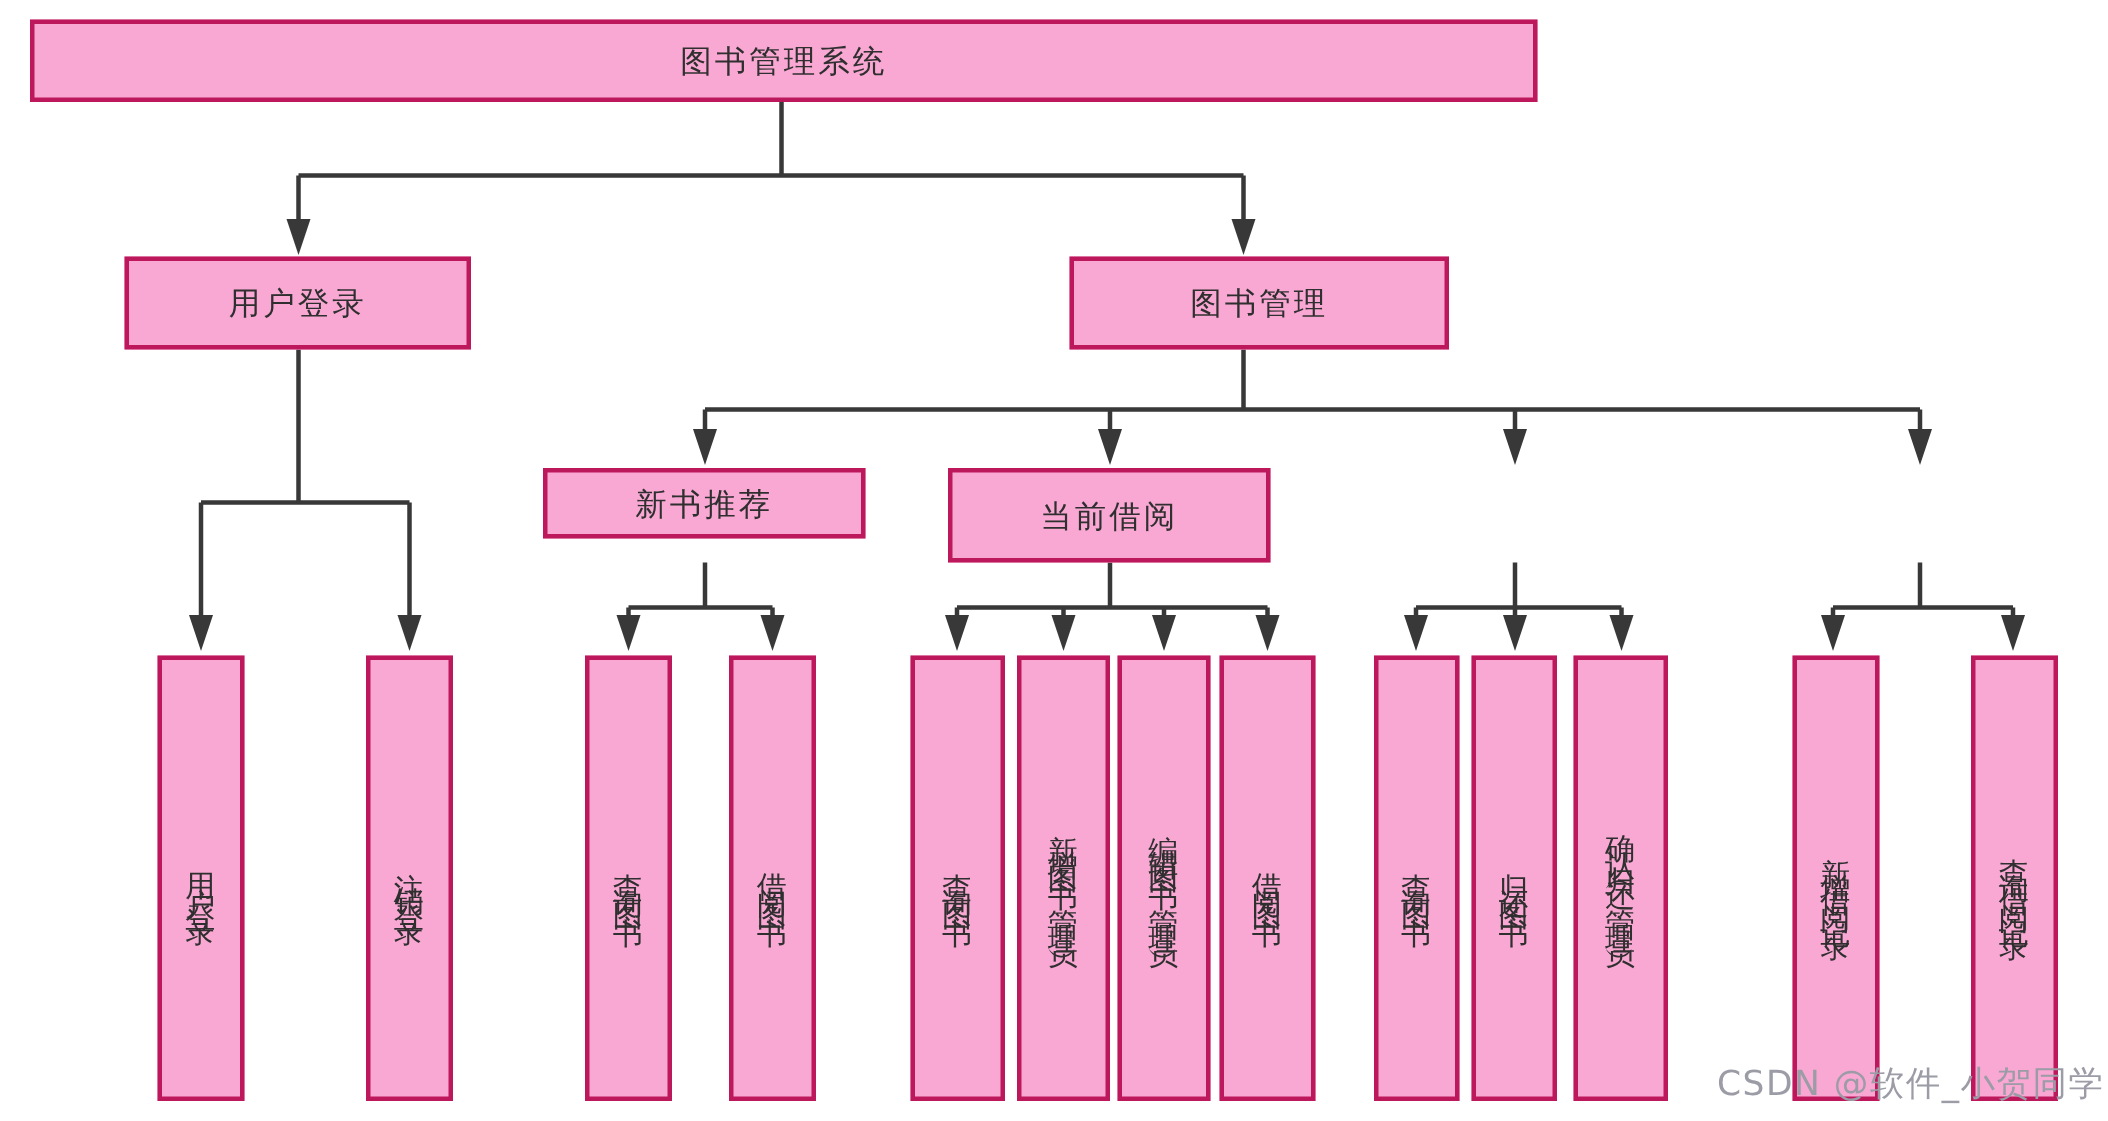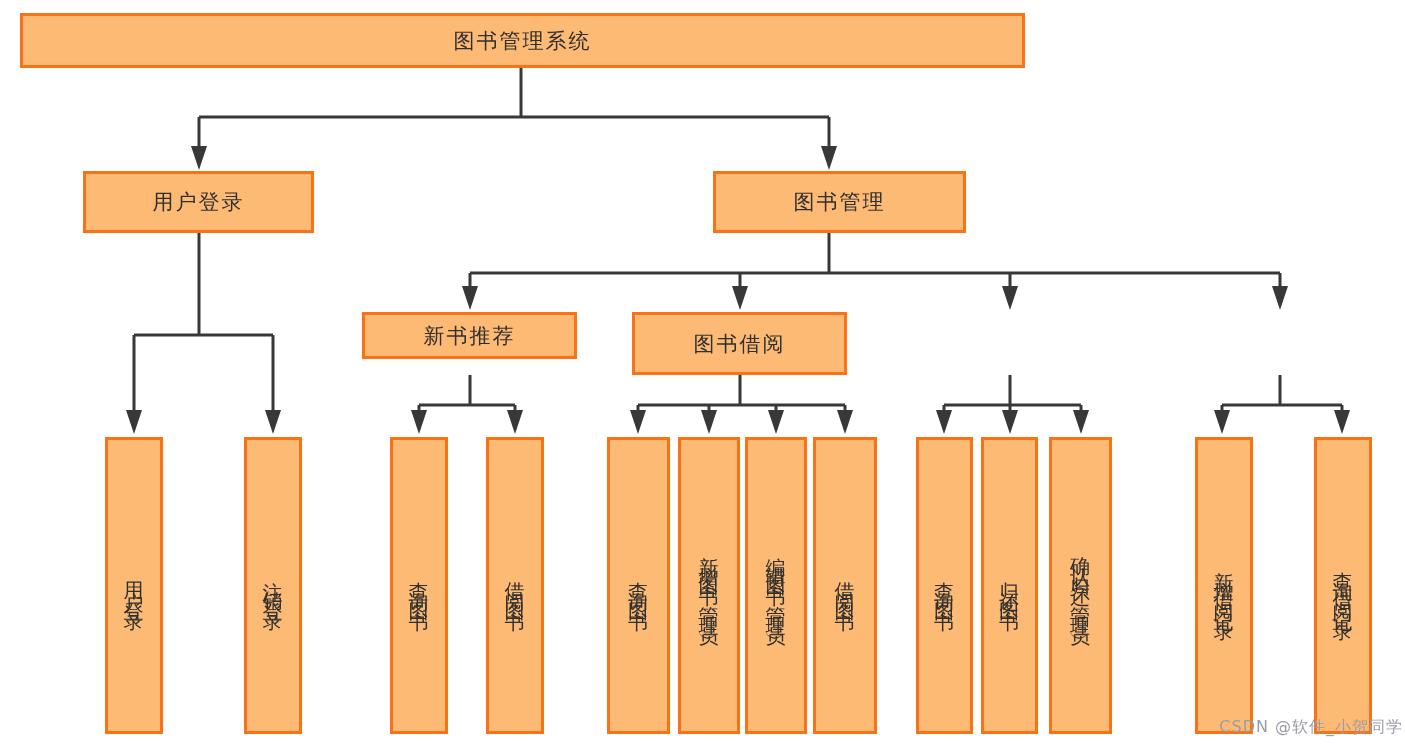--- a/index.html
+++ b/index.html
@@ -2,30 +2,30 @@
 <html><head>
 <meta charset="utf-8">
 <style>
   html,body{margin:0;padding:0;background:#fff;}
   .stage{
     position:relative;width:1405px;height:747px;background:#ffffff;
     font-family:"DejaVu Sans","Liberation Sans",sans-serif;overflow:hidden;
   }
   .connectors{position:absolute;left:0;top:0;width:1405px;height:747px;}
   .box{
-    position:absolute;box-sizing:border-box;border:3px solid #f97316;background:#fdba74;
+    position:absolute;box-sizing:border-box;border:3px solid #be185d;background:#f9a8d4;
     display:flex;align-items:center;justify-content:center;color:#2f2f2f;
   }
   .h{font-size:21px;letter-spacing:2px;white-space:nowrap;}
   .v{
     writing-mode:vertical-rl;text-orientation:mixed;
     font-size:20px;letter-spacing:10px;line-height:1;white-space:nowrap;
   }
   .watermark{
-    position:absolute;right:2px;bottom:9px;font-size:16px;letter-spacing:1px;
+    position:absolute;right:2px;bottom:9px;font-size:23px;letter-spacing:1px;
     color:#9b9ca6;z-index:5;white-space:nowrap;
   }
 </style>
 </head>
 <body>
 
 <div class="stage">
 
   <svg class="connectors" width="1405" height="747" viewBox="0 0 1405 747" aria-hidden="true">
     <path fill="none" stroke="#383838" stroke-width="3" d="
@@ -59,21 +59,21 @@
       <polygon points="1334,410 1350,410 1342,434"></polygon>
     </g>
   </svg>
 
   <div class="box h" style="left:20px;top:13px;width:1005px;height:55px">图书管理系统</div>
 
   <div class="box h" style="left:83px;top:171px;width:231px;height:62px">用户登录</div>
   <div class="box h" style="left:713px;top:171px;width:253px;height:62px">图书管理</div>
 
   <div class="box h" style="left:362px;top:312px;width:215px;height:47px">新书推荐</div>
-  <div class="box h" style="left:632px;top:312px;width:215px;height:63px">图书借阅</div>
+  <div class="box h" style="left:632px;top:312px;width:215px;height:63px">当前借阅</div>
 
   <div class="box v" style="left:105px;top:437px;width:58px;height:297px">用户登录</div>
   <div class="box v" style="left:244px;top:437px;width:58px;height:297px">注销登录</div>
 
   <div class="box v" style="left:390px;top:437px;width:58px;height:297px">查询图书</div>
   <div class="box v" style="left:486px;top:437px;width:58px;height:297px">借阅图书</div>
 
   <div class="box v" style="left:607px;top:437px;width:63px;height:297px">查询图书</div>
   <div class="box v" style="left:678px;top:437px;width:62px;height:297px">新增图书（管理员）</div>
   <div class="box v" style="left:745px;top:437px;width:62px;height:297px">编辑图书（管理员）</div>

